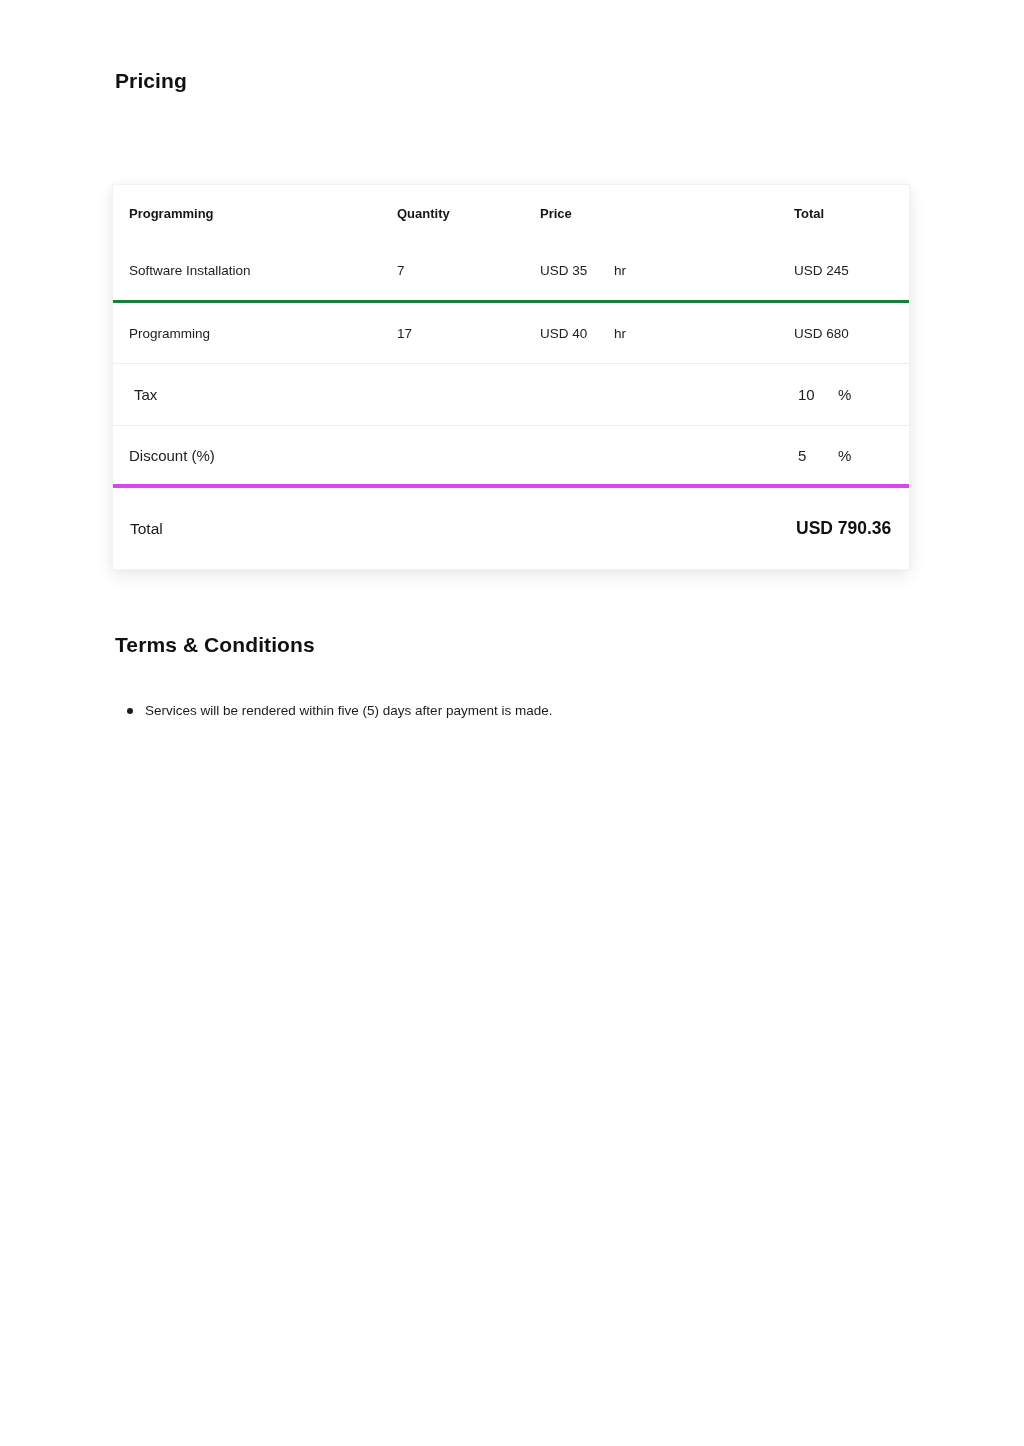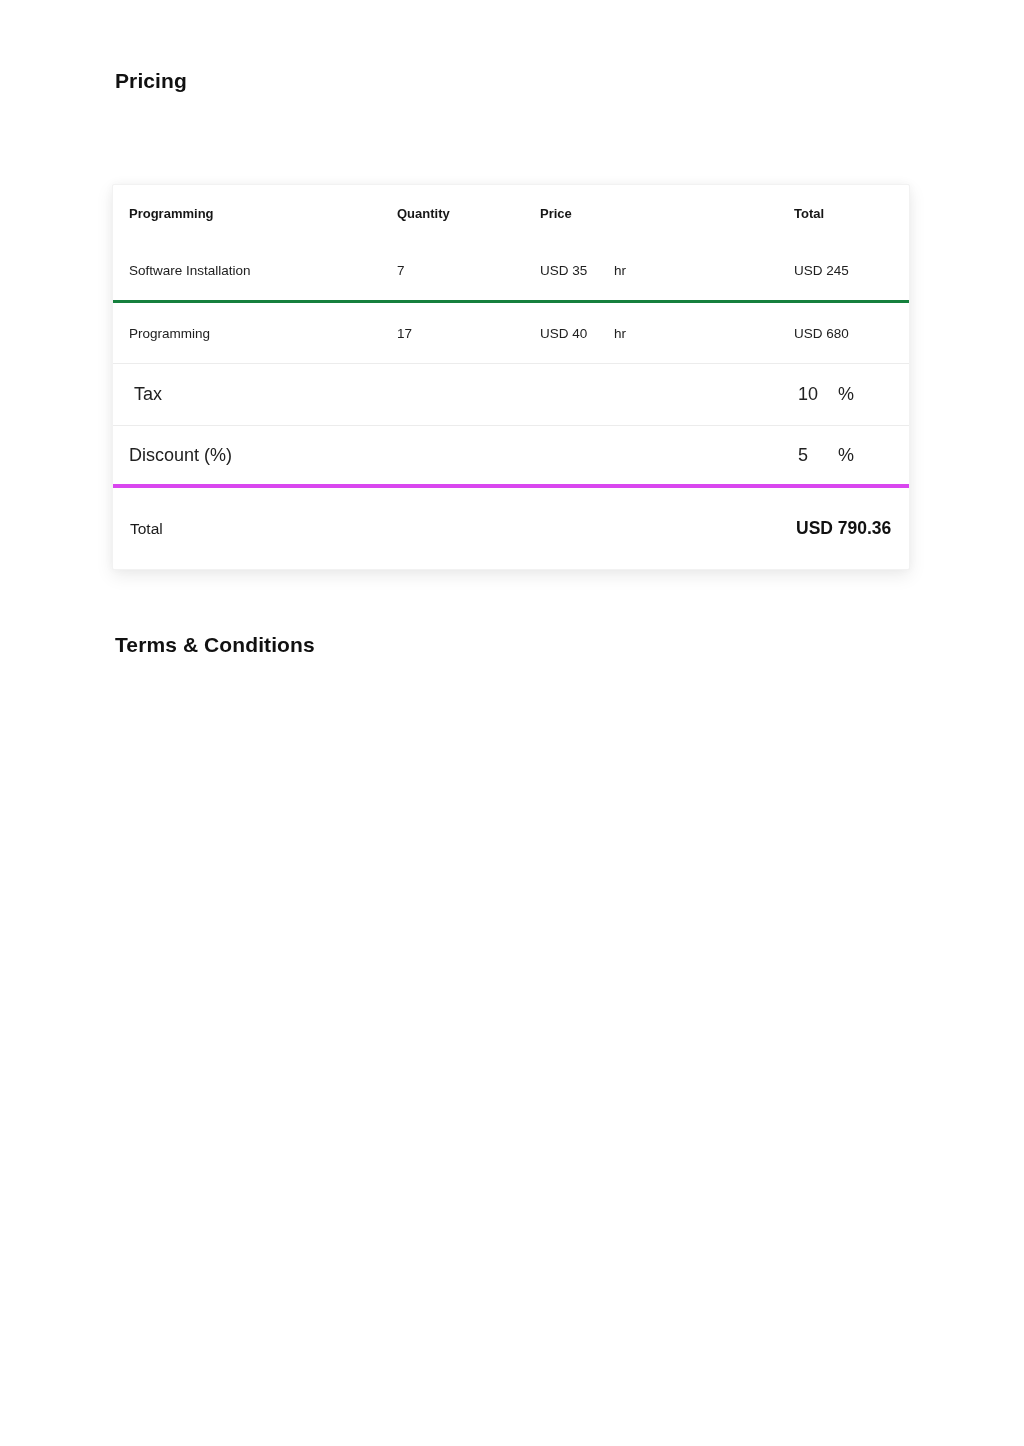--- a/index.html
+++ b/index.html
@@ -45,21 +45,21 @@
   }
   .row-header { height: 56px; font-weight: 700; font-size: 13px; color: #161616; }
   .row-item  { height: 62px; border-bottom: 3px solid #15803d; }
   .row-item-last { height: 61px; border-bottom: 1px solid #ececec; }
   .row-adj {
     position: relative;
     display: flex;
     align-items: center;
     height: 62px;
     padding-left: 16px;
-    font-size: 18px;
+    font-size: 15px;
     border-bottom: 1px solid #ececec;
   }
   .row-adj.indent { padding-left: 21px; }
   .row-adj.last { border-bottom: 4px solid #d946ef; }
   .adj-value { position: absolute; left: 685px; }
   .adj-unit  { position: absolute; left: 725px; }
   .row-total {
     position: relative;
     display: flex;
     align-items: center;
@@ -148,15 +148,19 @@
     <div class="row-total">
       <span class="total-label">Total</span>
       <span class="total-value">USD 790.36</span>
     </div>
 
   </div>
 
   <div class="heading heading-terms">Terms &amp; Conditions</div>
 
   <ul class="terms-list">
+    <li class="terms-item">
+      <span class="bullet-dot"></span>
+      <span>Services will be rendered within five (5) days after payment is made.</span>
+    </li>
   </ul>
 
 </div>
 
 </body></html>

